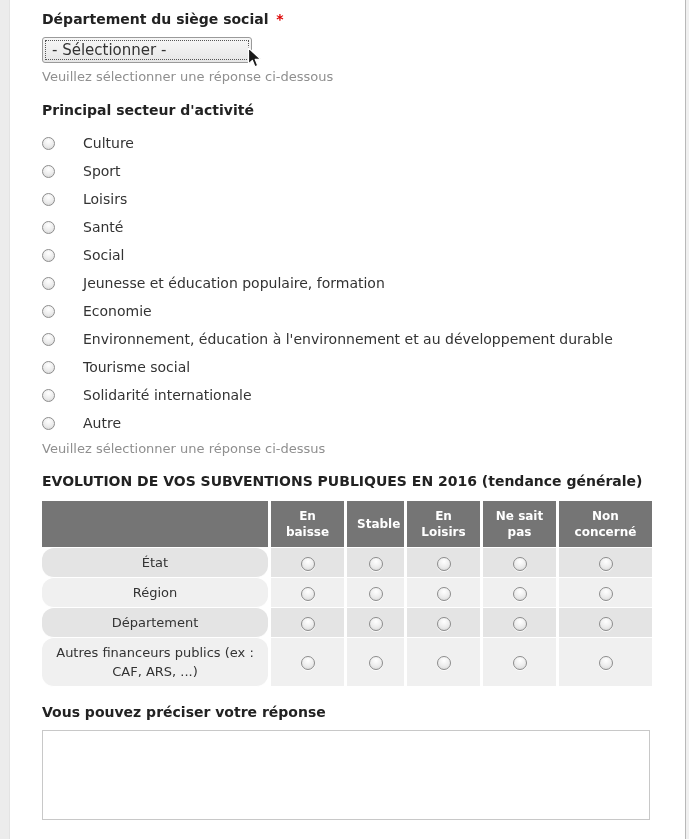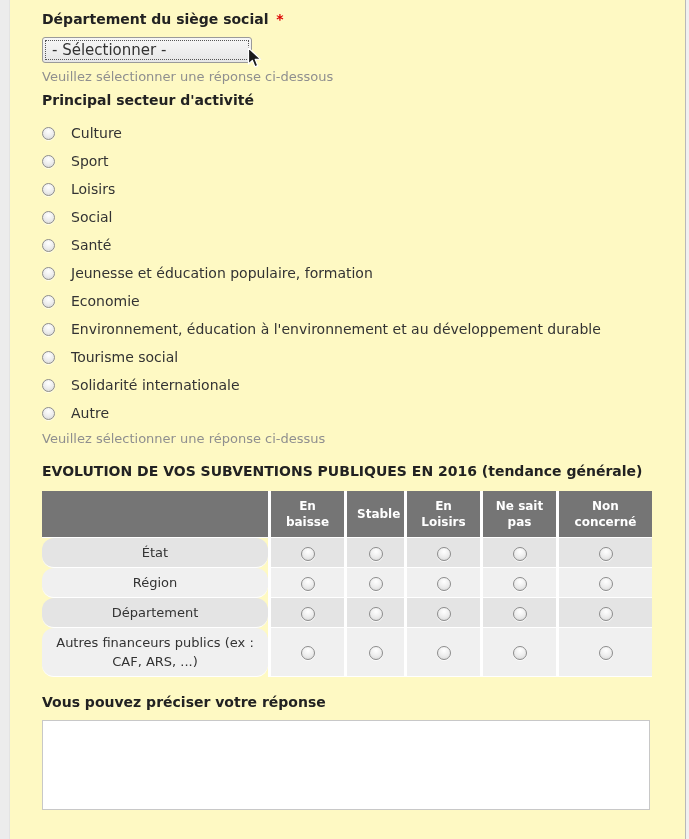--- a/index.html
+++ b/index.html
@@ -1,21 +1,21 @@
 <!DOCTYPE html>
 <html style="--header-bg: #757575; --row-odd: #e4e4e4; --row-even: #f0f0f0; --required: #dd0000;"><head>
 <meta charset="utf-8">
 <style>
   * { box-sizing: border-box; }
   html,body { margin:0; padding:0; background:#e9e9e9; }
   body { font-family:"DejaVu Sans","Liberation Sans",sans-serif; }
 
   .page {
     position:relative; width:689px; height:839px;
-    background:#fef9c3; overflow:hidden;
+    background:#ffffff; overflow:hidden;
   }
   .gutter-left {
     position:absolute; left:0; top:0; width:10px; height:100%;
     background:#ececec; border-right:1px solid #e3e3e3;
   }
   .gutter-right {
     position:absolute; right:0; top:0; width:4px; height:100%;
     background:#f0f0f0; border-left:1px solid #b9b9b9;
   }
   .content { position:absolute; left:42px; top:11px; width:610px; }
@@ -29,32 +29,32 @@
   .select-box {
     width:210px; height:26px; margin-bottom:6px;
     background:linear-gradient(to bottom,#f7f7f7,#e7e7e7);
     border:1px solid #9a9a9a; border-radius:3px;
     outline:1px dotted #555; outline-offset:-4px;
     display:flex; align-items:center; cursor:pointer;
   }
   .select-text { font-size:15px; color:#333; padding-left:9px; white-space:nowrap; }
 
   .helper { font-size:13px; color:#8f8f8f; line-height:16px; }
-  .helper.below-select { margin-bottom:7px; }
+  .helper.below-select { margin-bottom:17px; }
   .helper.below-list  { margin-top:4px; margin-bottom:8px; }
 
   .options-list { margin-top:10px; }
   .option-row { display:flex; align-items:center; height:28px; cursor:pointer; }
   .radio {
     flex:0 0 auto; width:13px; height:13px; border-radius:50%;
     border:1px solid #8d8d8d;
     background:radial-gradient(circle at 50% 30%, #ffffff 0%, #ececec 55%, #d2d2d2 100%);
     box-shadow:0 1px 0 rgba(255,255,255,.7);
   }
-  .option-label { font-size:14px; color:#333; margin-left:16px; line-height:17px; }
+  .option-label { font-size:14px; color:#333; margin-left:28px; line-height:17px; }
 
   .matrix-title { margin-top:16px; margin-bottom:11px; }
 
   table.matrix { border-collapse:separate; border-spacing:0; width:610px; table-layout:fixed; }
   table.matrix th {
     background:var(--header-bg,#757575); color:#fff;
     font-size:12px; font-weight:bold; line-height:16px;
     height:47px; text-align:center; vertical-align:middle;
     padding:0 10px; border-left:3px solid #fff; border-bottom:1px solid #fff;
   }
@@ -109,25 +109,25 @@
           <div class="option-row">
             <span class="radio"></span>
             <span class="option-label">Sport</span>
           </div>
           <div class="option-row">
             <span class="radio"></span>
             <span class="option-label">Loisirs</span>
           </div>
           <div class="option-row">
             <span class="radio"></span>
+            <span class="option-label">Santé</span>
+          </div>
+          <div class="option-row">
+            <span class="radio"></span>
             <span class="option-label">Social</span>
-          </div>
-          <div class="option-row">
-            <span class="radio"></span>
-            <span class="option-label">Santé</span>
           </div>
           <div class="option-row">
             <span class="radio"></span>
             <span class="option-label">Jeunesse et éducation populaire, formation</span>
           </div>
           <div class="option-row">
             <span class="radio"></span>
             <span class="option-label">Economie</span>
           </div>
           <div class="option-row">

